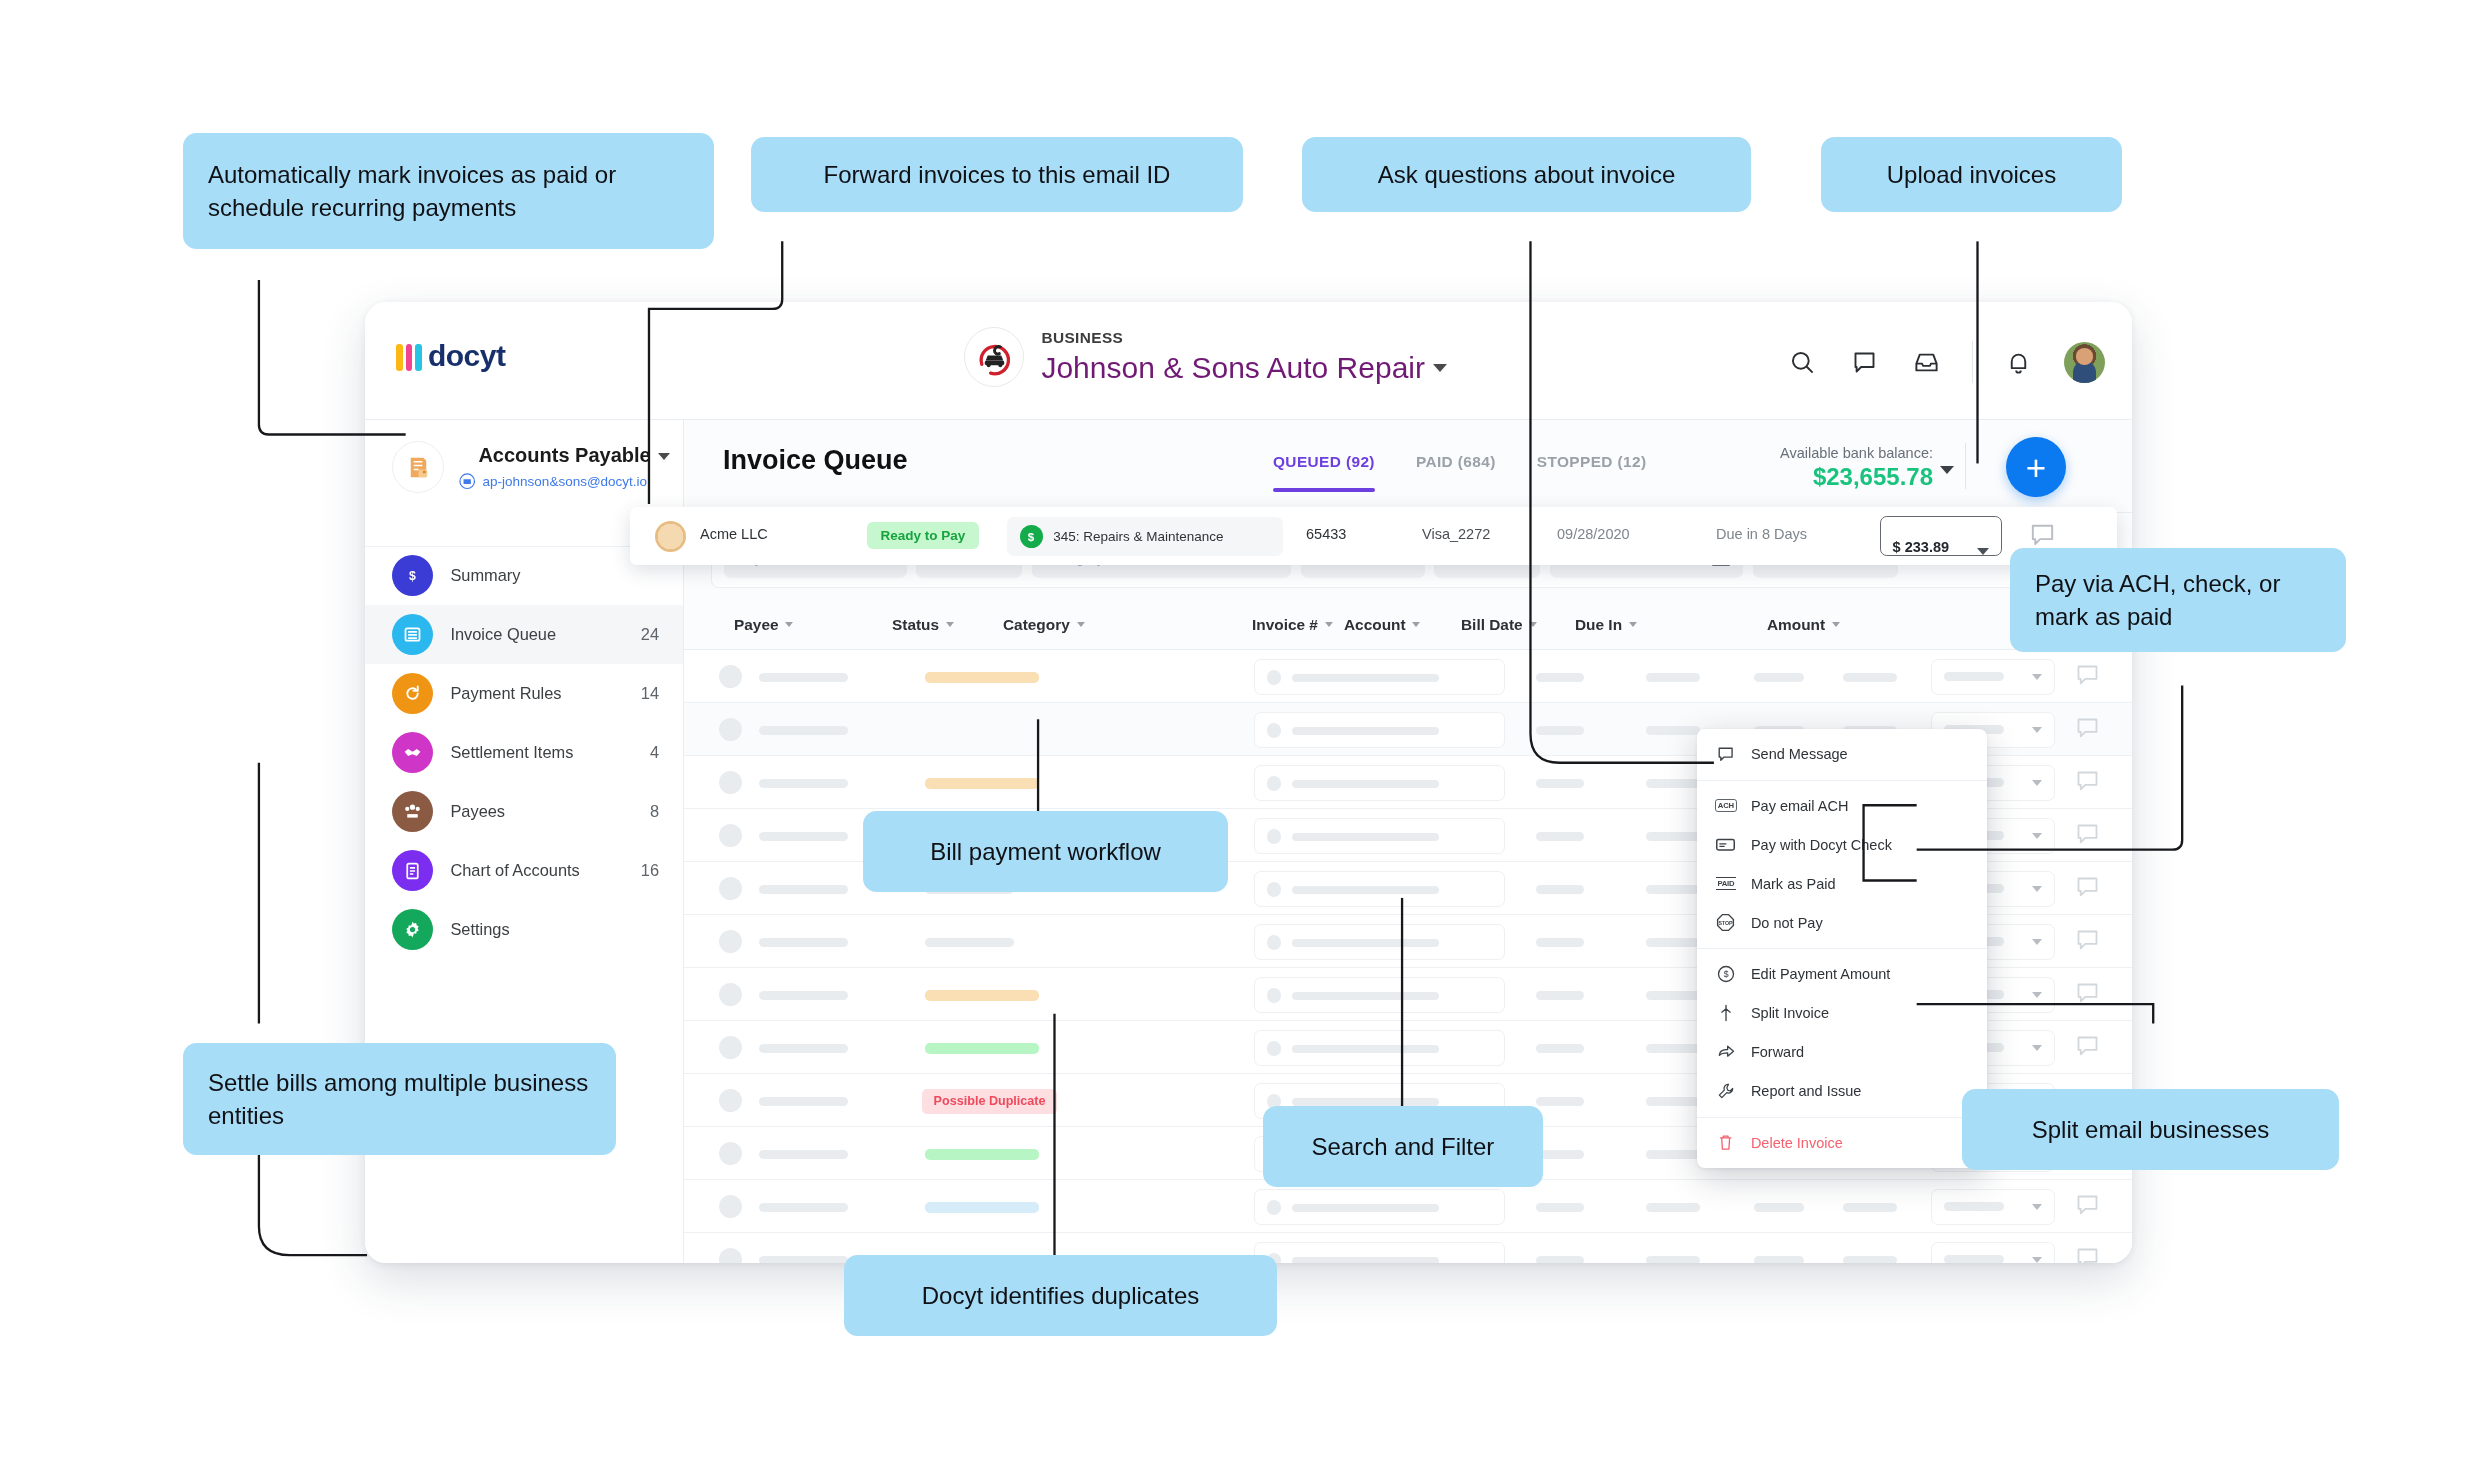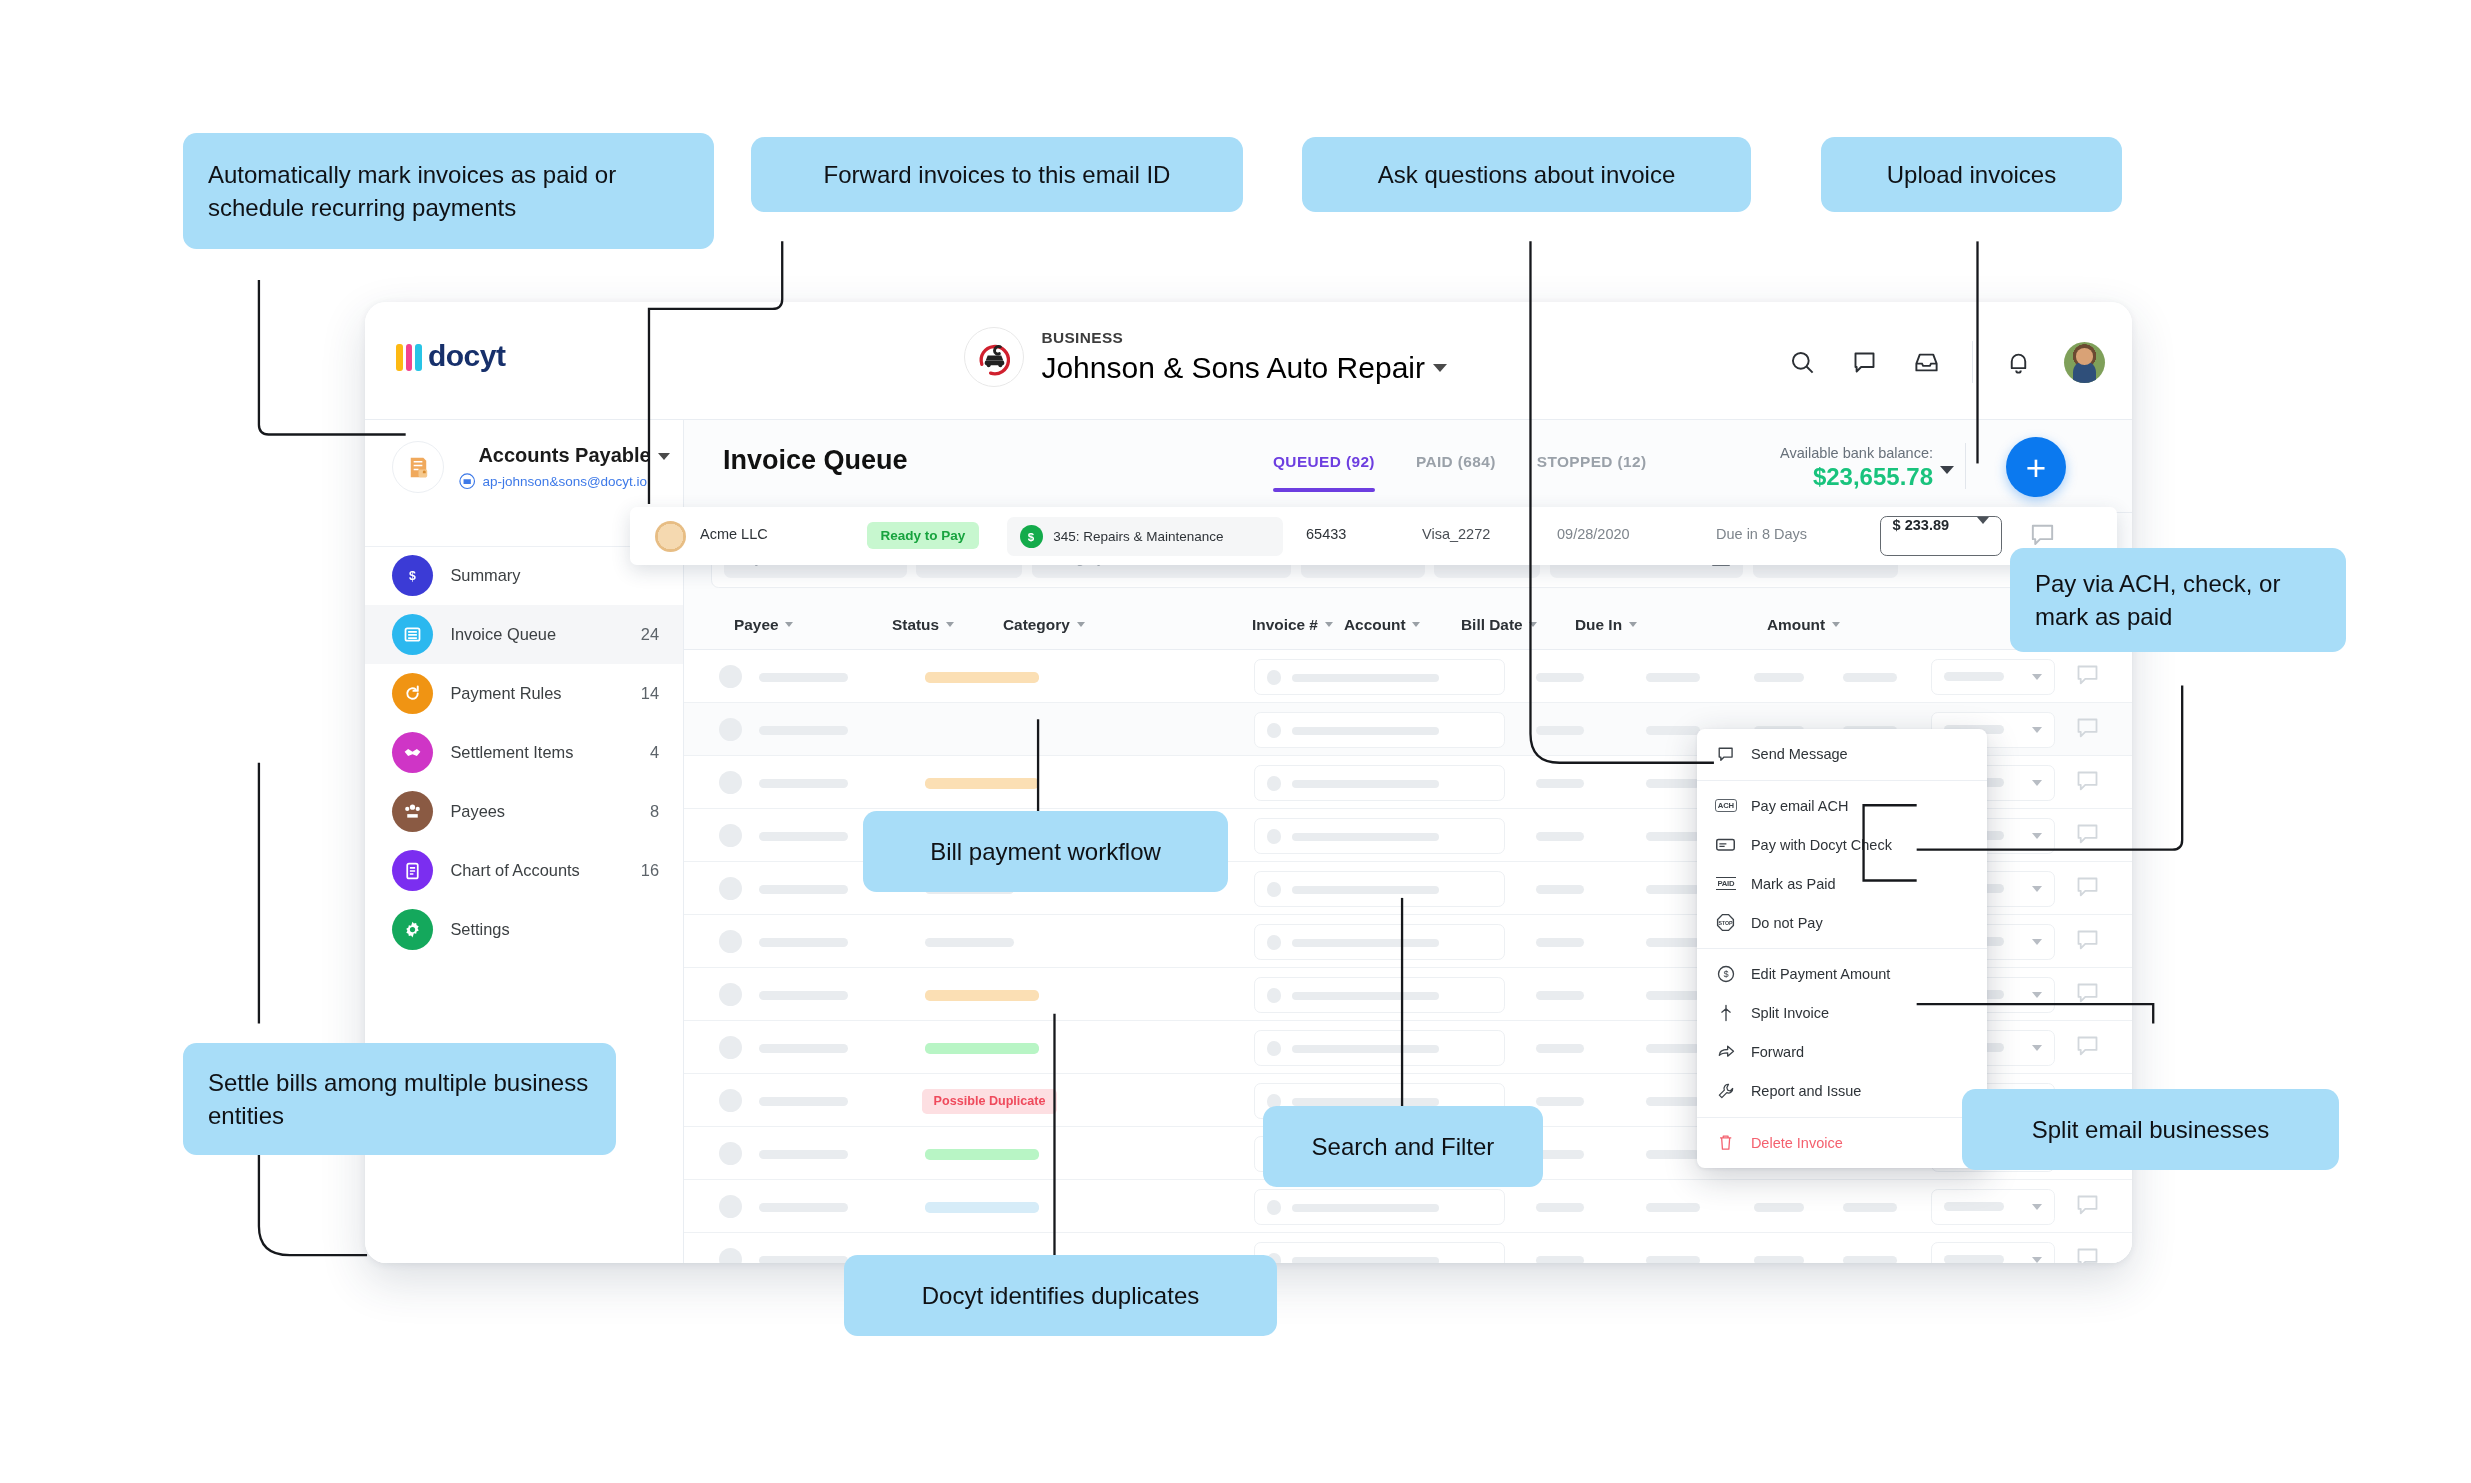--- a/index.html
+++ b/index.html
@@ -34,21 +34,21 @@
   .logo-bars i::after{ content:""; }
   .logo-text { font-size: 30px; font-weight: 700; color: #17306b; letter-spacing: -0.5px; }
 
   .biz { position:absolute; left: 599px; top: 25px; display:flex; align-items:center; gap:17.4px; }
   .biz-logo {
     width: 60px; height: 60px; border-radius: 50%;
     border: 1px solid #e8e8e8; background: #fff;
     display:flex; align-items:center; justify-content:center;
   }
   .biz-label { font-size: 15.4px; font-weight: 700; color:#3c3c3c; letter-spacing:0.4px; }
-  .biz-name { font-size: 30px; color:#000000; font-weight: 400; margin-top: 3.9px; }
+  .biz-name { font-size: 30px; color:#701a75; font-weight: 400; margin-top: 3.9px; }
   .caret-dn { display:inline-block; width:0;height:0;border-left:7.7px solid transparent;border-right:7.7px solid transparent;border-top:8.7px solid #4a4a4a; margin-left:7.7px; vertical-align: 5.8px;}
 
   .top-icons { position:absolute; right: 27px; top: 39px; display:flex; align-items:center; gap: 29px; }
   .ti { width: 33px; height: 33px; display:flex; align-items:center; justify-content:center; }
   .divider-v { width:1px; height:42px; background:#e4e8ee; }
   .avatar {
     width: 41px; height: 41px; border-radius: 50%;
     background: radial-gradient(circle at 50% 34%, #6b4a32 0 34%, #7fa05a 35% 100%);
     position: relative; overflow:hidden;
   }
@@ -166,21 +166,21 @@
   }
   .acme-cat {
     position:absolute; left: 377px; top: 9.7px; width: 276px; height: 39px;
     background:#f5f6f7; border-radius: 6.8px; display:flex; align-items:center; gap: 10.6px; padding-left: 12.6px;
   }
   .acme-cat-ic { width: 23px;height:23px;border-radius:50%;background:#14ab4b;display:flex;align-items:center;justify-content:center;color:#fff;font-size:11.6px;font-weight:700; }
   .acme-cat-txt { font-size: 13.5px; color:#2e3338; }
   .acme-amt {
     position:absolute; left: 1250px; top: 8.7px; width: 122px; height: 40px;
     border: 1.9px solid #63696f; border-radius: 6.8px; background:#fff;
-    display:flex; align-items:flex-start; padding: 0 11.6px; font-size: 14.5px; font-weight:700; color:#23282d;
+    display:flex; align-items:flex-end; padding: 0 11.6px; font-size: 14.5px; font-weight:700; color:#23282d;
   }
   .acme-amt .cv { margin-left:auto; width:0;height:0;border-left:6.8px solid transparent;border-right:6.8px solid transparent;border-top:7.7px solid #4b5158; }
   .acme-bub { position:absolute; left: 1398px; top: 13.5px; }
 
   
   .ctxmenu {
     position:absolute; left: 1697px; top: 729px; width: 290px;
     background:#fff; border-radius: 7.7px;
     box-shadow: 0 9.7px 33px rgba(30,40,60,.22), 0 1px 3.9px rgba(30,40,60,.08);
     z-index: 60; padding: 5.8px 0;

